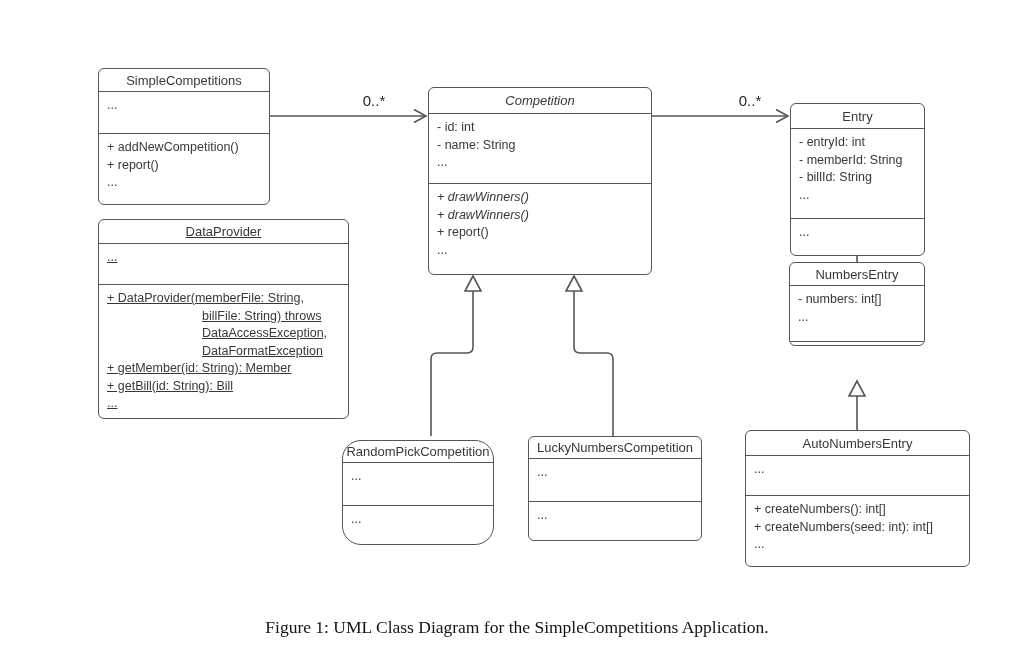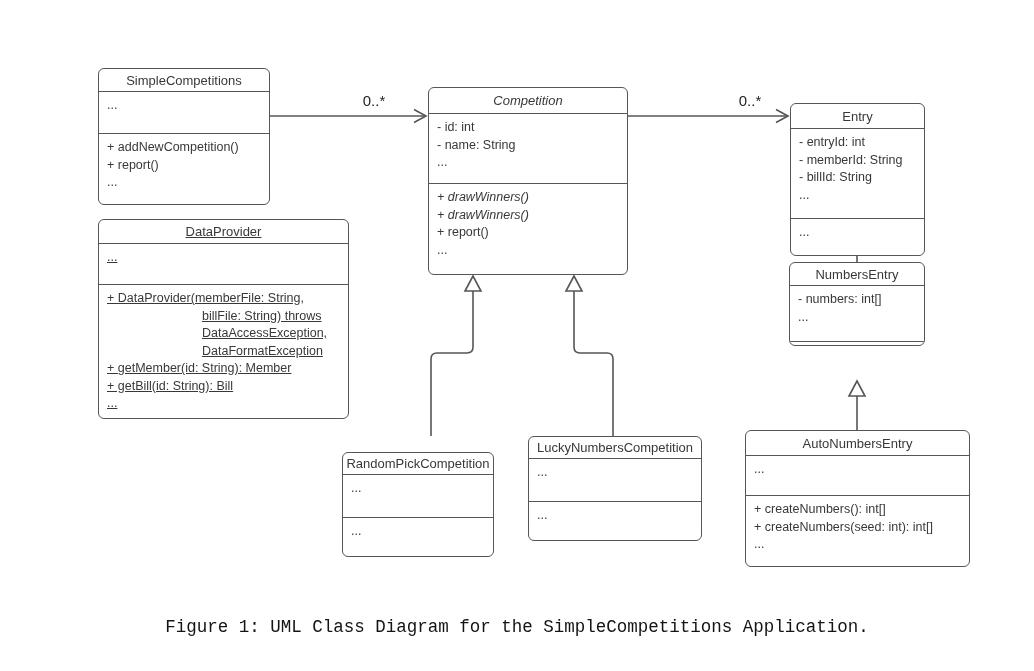--- a/index.html
+++ b/index.html
@@ -49,21 +49,21 @@
     width: 52px;
     text-align: center;
     font-size: 15px;
     color: #1f1f1f;
   }
 
   .caption {
     position: absolute;
     left: 0; top: 617px; width: 1034px;
     text-align: center;
-    font-family: Liberation Mono, monospace;
+    font-family: Liberation Serif, serif;
     font-size: 17.5px;
     color: #141414;
   }
 </style>
 </head>
 <body>
 
 <div id="canvas">
 
   <svg class="connectors" viewBox="0 0 1034 671" fill="none" stroke="#565656" stroke-width="1.6">
@@ -123,36 +123,36 @@
       <div class="uml-line">+ DataProvider(memberFile: String,</div>
       <div class="uml-line cont">billFile: String) throws</div>
       <div class="uml-line cont">DataAccessException,</div>
       <div class="uml-line cont">DataFormatException</div>
       <div class="uml-line">+ getMember(id: String): Member</div>
       <div class="uml-line">+ getBill(id: String): Bill</div>
       <div class="uml-line">...</div>
     </div>
   </div>
 
-  <div class="uml-class" style="left:428px; top:87px; width:200px; height:188px;">
+  <div class="uml-class" style="left:428px; top:87px; width:224px; height:188px;">
     <div class="uml-title it" style="height:26px">Competition</div>
     <div class="uml-sec" style="height:70px">
       <div class="uml-line">- id: int</div>
       <div class="uml-line">- name: String</div>
       <div class="uml-line">...</div>
     </div>
     <div class="uml-sec last">
       <div class="uml-line it">+ drawWinners()</div>
       <div class="uml-line it">+ drawWinners()</div>
       <div class="uml-line">+ report()</div>
       <div class="uml-line">...</div>
     </div>
   </div>
 
-  <div class="uml-class" style="left:342px; top:452px; width:152px; height:105px;">
+  <div class="uml-class" style="left:342px; top:440px; width:152px; height:105px;border-radius:19px;">
     <div class="uml-title" style="height:22px">RandomPickCompetition</div>
     <div class="uml-sec" style="height:43px">
       <div class="uml-line">...</div>
     </div>
     <div class="uml-sec last">
       <div class="uml-line">...</div>
     </div>
   </div>
 
   <div class="uml-class" style="left:528px; top:436px; width:174px; height:105px;">

